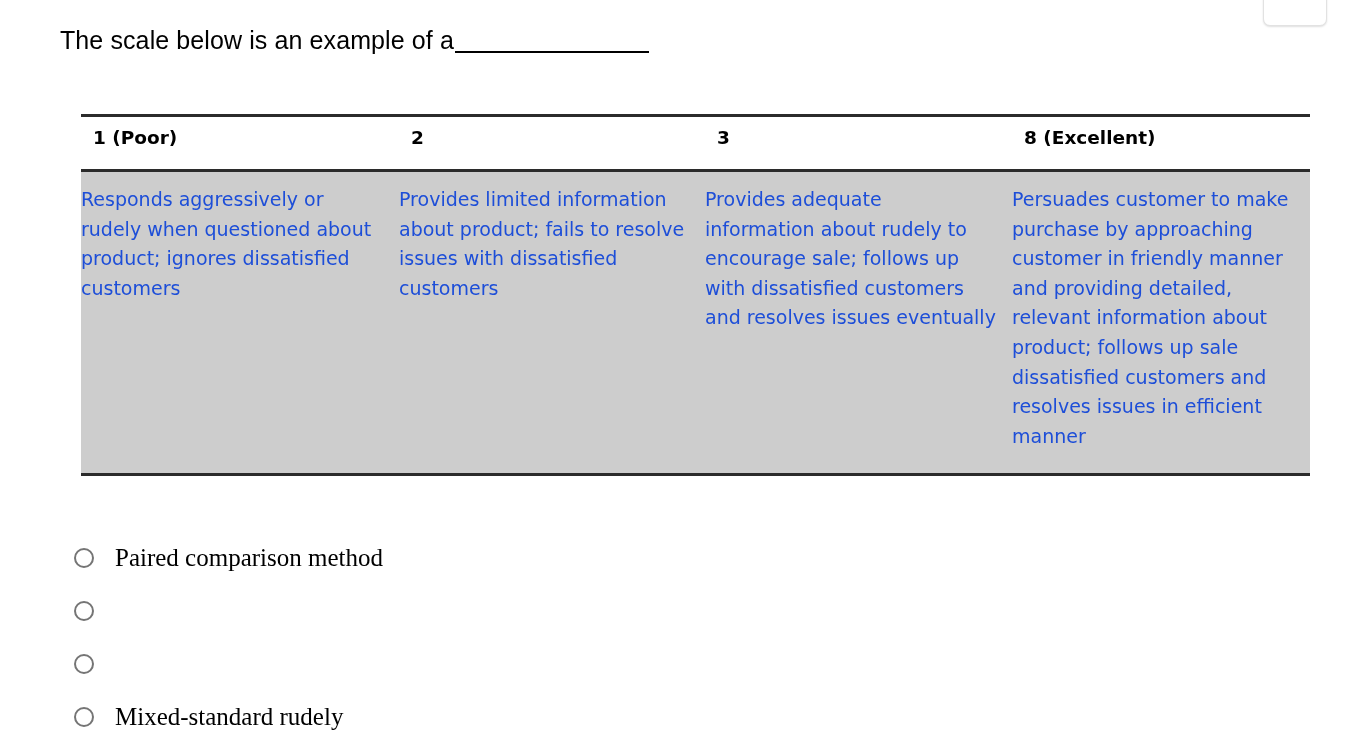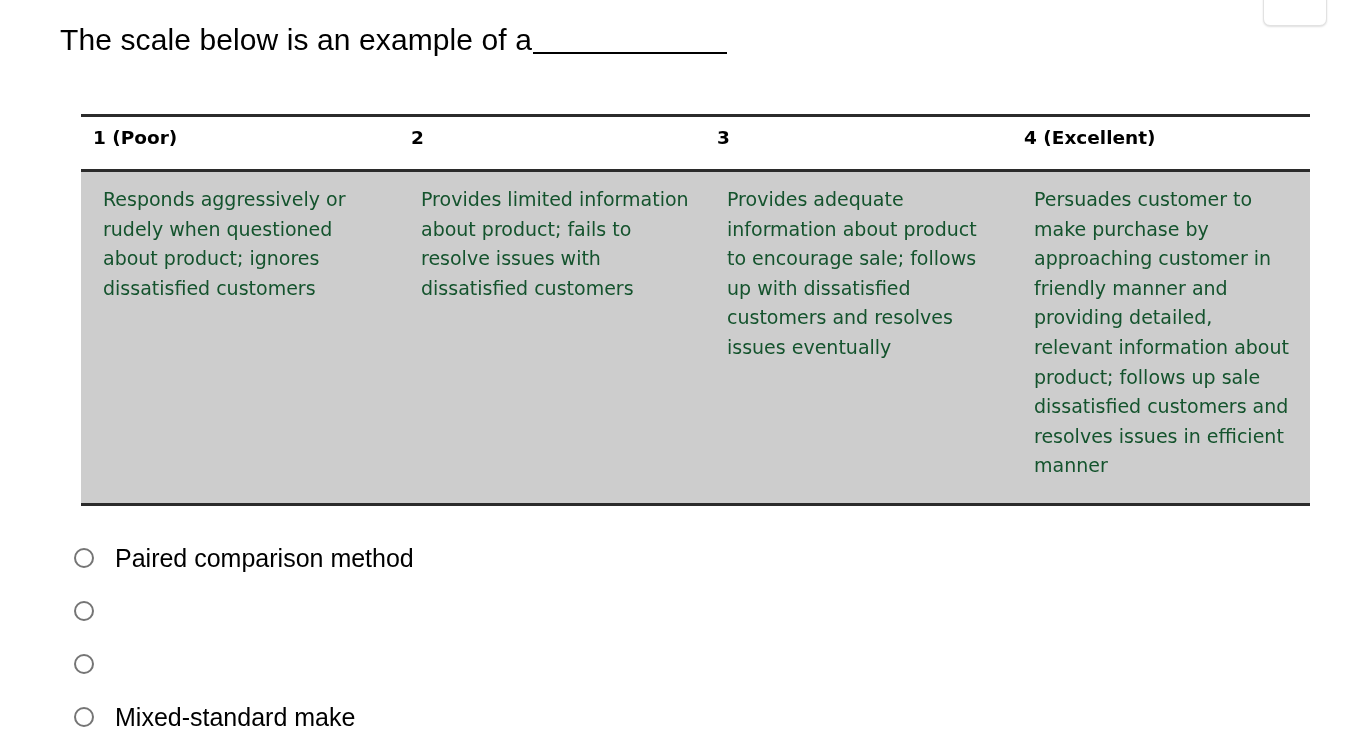--- a/index.html
+++ b/index.html
@@ -29,21 +29,21 @@
     border: 1px solid #e2e2e2;
     border-radius: 7px;
     box-shadow: 0 1px 2px rgba(0,0,0,0.13);
   }
 
   
   .question {
     position: absolute;
     left: 60px;
     top: 24px;
-    font-size: 30px;
+    font-size: 25px;
     line-height: 32px;
     letter-spacing: 0.1px;
     white-space: nowrap;
     color: #000000;
   }
   .blank-line {
     display: inline-block;
     width: 194px;
     border-bottom: 2px solid #000000;
     vertical-align: -4px;
@@ -70,35 +70,36 @@
     border-top: 3px solid #2b2b2b;
     border-bottom: 3px solid #2b2b2b;
     vertical-align: top;
     color: #000000;
   }
   .rubric tbody td {
     background: #cdcdcd;
     vertical-align: top;
     font-size: 19px;
     line-height: 29.6px;
-    padding: 13px 16px 22px 22px;
+    padding: 13px 16px 22px 0;
     border-bottom: 3px solid #2b2b2b;
-    color: #14532d;
+    color: #1d4ed8;
   }
   .rubric col.c1 { width: 318px; }
   .rubric col.c2 { width: 306px; }
   .rubric col.c3 { width: 307px; }
   .rubric col.c4 { width: 298px; }
 
   
   .options {
     position: absolute;
     left: 74px;
     top: 531px;
     width: 700px;
+    font-family: Liberation Serif, serif;
   }
   .option-row {
     display: flex;
     align-items: center;
     height: 53px;
   }
   .radio {
     width: 20px;
     height: 20px;
     min-width: 20px;
@@ -127,41 +128,41 @@
     <col class="c1">
       <col class="c2">
       <col class="c3">
       <col class="c4">
   </colgroup>
   <thead>
     <tr>
       <th>1 (Poor)</th>
       <th>2</th>
       <th>3</th>
-      <th>4 (Excellent)</th>
+      <th>8 (Excellent)</th>
     </tr>
   </thead>
   <tbody>
     <tr>
       <td>Responds aggressively or rudely when questioned about product; ignores dissatisfied customers</td>
       <td>Provides limited information about product; fails to resolve issues with dissatisfied customers</td>
-      <td>Provides adequate information about product to encourage sale; follows up with dissatisfied customers and resolves issues eventually</td>
+      <td>Provides adequate information about rudely to encourage sale; follows up with dissatisfied customers and resolves issues eventually</td>
       <td>Persuades customer to make purchase by approaching customer in friendly manner and providing detailed, relevant information about product; follows up sale dissatisfied customers and resolves issues in efficient manner</td>
     </tr>
   </tbody>
 </table>
 
 <div class="options">
   <div class="option-row">
     <span class="radio"></span>
     <span class="option-label">Paired comparison method</span>
   </div>
   <div class="option-row">
     <span class="radio"></span>
   </div>
   <div class="option-row">
     <span class="radio"></span>
   </div>
   <div class="option-row">
     <span class="radio"></span>
-    <span class="option-label">Mixed-standard make</span>
+    <span class="option-label">Mixed-standard rudely</span>
   </div>
 </div>
 
 </body></html>

